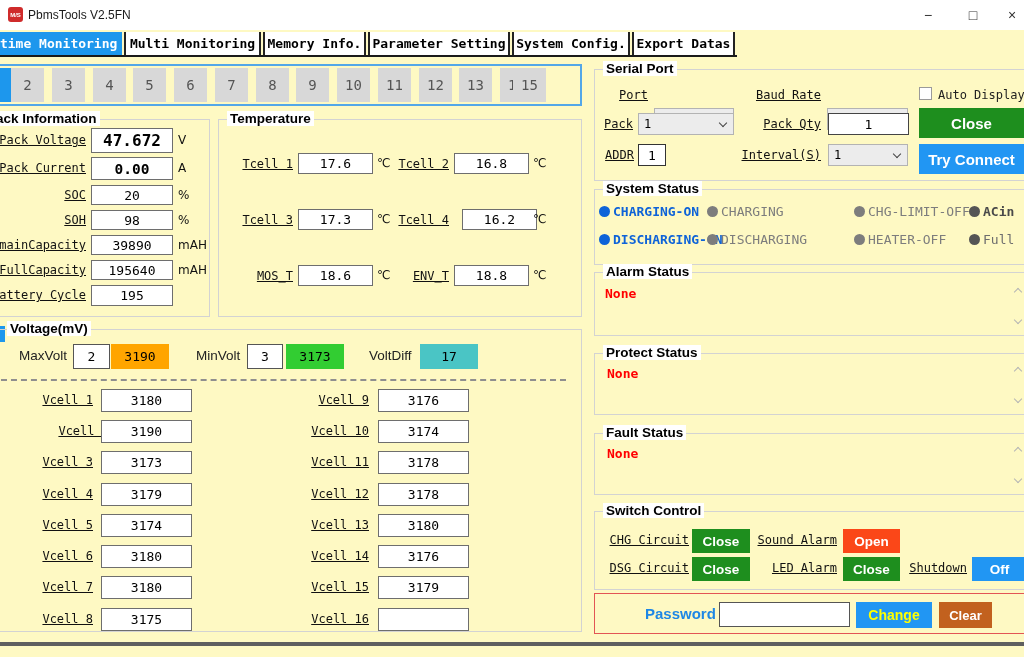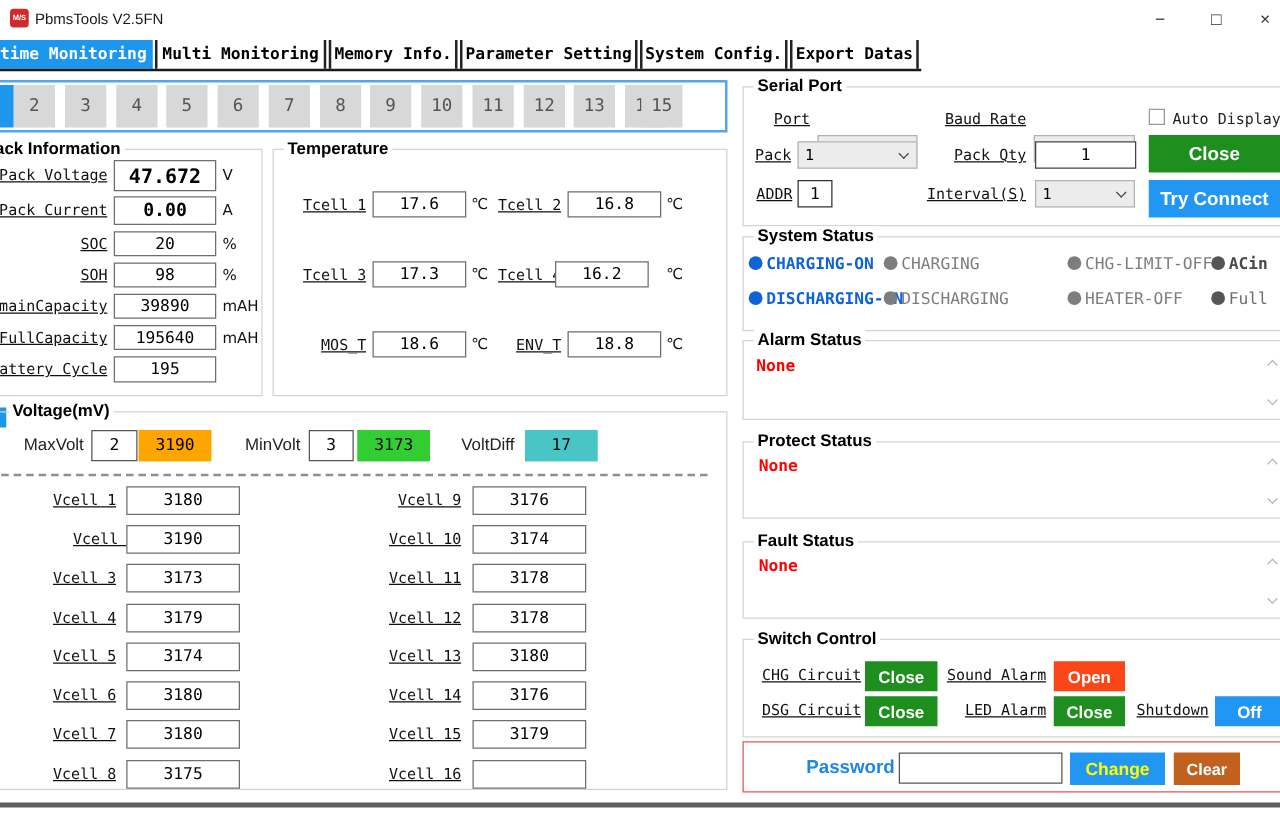--- a/index.html
+++ b/index.html
@@ -1,17 +1,17 @@
 <!DOCTYPE html>
 <html><head>
 <meta charset="utf-8">
 <style>
   * { box-sizing: border-box; margin: 0; padding: 0; }
   body { margin: 0; background: #444; }
-  .screen { position: relative; width: 1024px; height: 657px; background: #ffffff; overflow: hidden;
+  .screen { position: relative; width: 1024px; height: 657px; background: #fef9c3; overflow: hidden;
             font-family: "DejaVu Sans Mono", monospace; }
   .abs { position: absolute; }
   .gbox { position: absolute; border: 1px solid #d3d3d3; }
   .gtitle { position: absolute; top: -9px; background: #fff; padding: 0 3px; line-height: 16px;
             font: bold 13.5px "Liberation Sans", sans-serif; color: #000; white-space: nowrap; }
   .lbl { position: absolute; text-align: right; font: 12px "DejaVu Sans Mono", monospace;
          color: #111; white-space: nowrap; overflow: hidden; text-decoration: underline; }
   .llbl { position: absolute; text-align: left; font: 12px "DejaVu Sans Mono", monospace;
           color: #222; white-space: nowrap; }
   .vbox { position: absolute; border: 1px solid #6e6e6e; background: #fff; display: flex;
@@ -113,21 +113,21 @@
     <span class="lbl" style="left:0;width:74px;top:37px">Tcell 1</span>
     <div class="vbox" style="left:79px;top:33px;width:75px;height:21px">17.6</div>
     <span class="unit" style="left:158px;top:36px">℃</span>
     <span class="lbl" style="left:156px;width:74px;top:37px">Tcell 2</span>
     <div class="vbox" style="left:235px;top:33px;width:75px;height:21px">16.8</div>
     <span class="unit" style="left:314px;top:36px">℃</span>
     <span class="lbl" style="left:0;width:74px;top:93px">Tcell 3</span>
     <div class="vbox" style="left:79px;top:89px;width:75px;height:21px">17.3</div>
     <span class="unit" style="left:158px;top:92px">℃</span>
     <span class="lbl" style="left:156px;width:74px;top:93px">Tcell 4</span>
-    <div class="vbox" style="left:225px;top:89px;width:75px;height:21px">16.2</div>
+    <div class="vbox" style="left:243px;top:89px;width:75px;height:21px">16.2</div>
     <span class="unit" style="left:314px;top:92px">℃</span>
     <span class="lbl" style="left:0;width:74px;top:149px">MOS_T</span>
     <div class="vbox" style="left:79px;top:145px;width:75px;height:21px">18.6</div>
     <span class="unit" style="left:158px;top:148px">℃</span>
     <span class="lbl" style="left:156px;width:74px;top:149px">ENV_T</span>
     <div class="vbox" style="left:235px;top:145px;width:75px;height:21px">18.8</div>
     <span class="unit" style="left:314px;top:148px">℃</span>
   </div>
 
   <div class="abs" style="left:0;top:326px;width:5px;height:16px;background:#1D97ED"></div>

